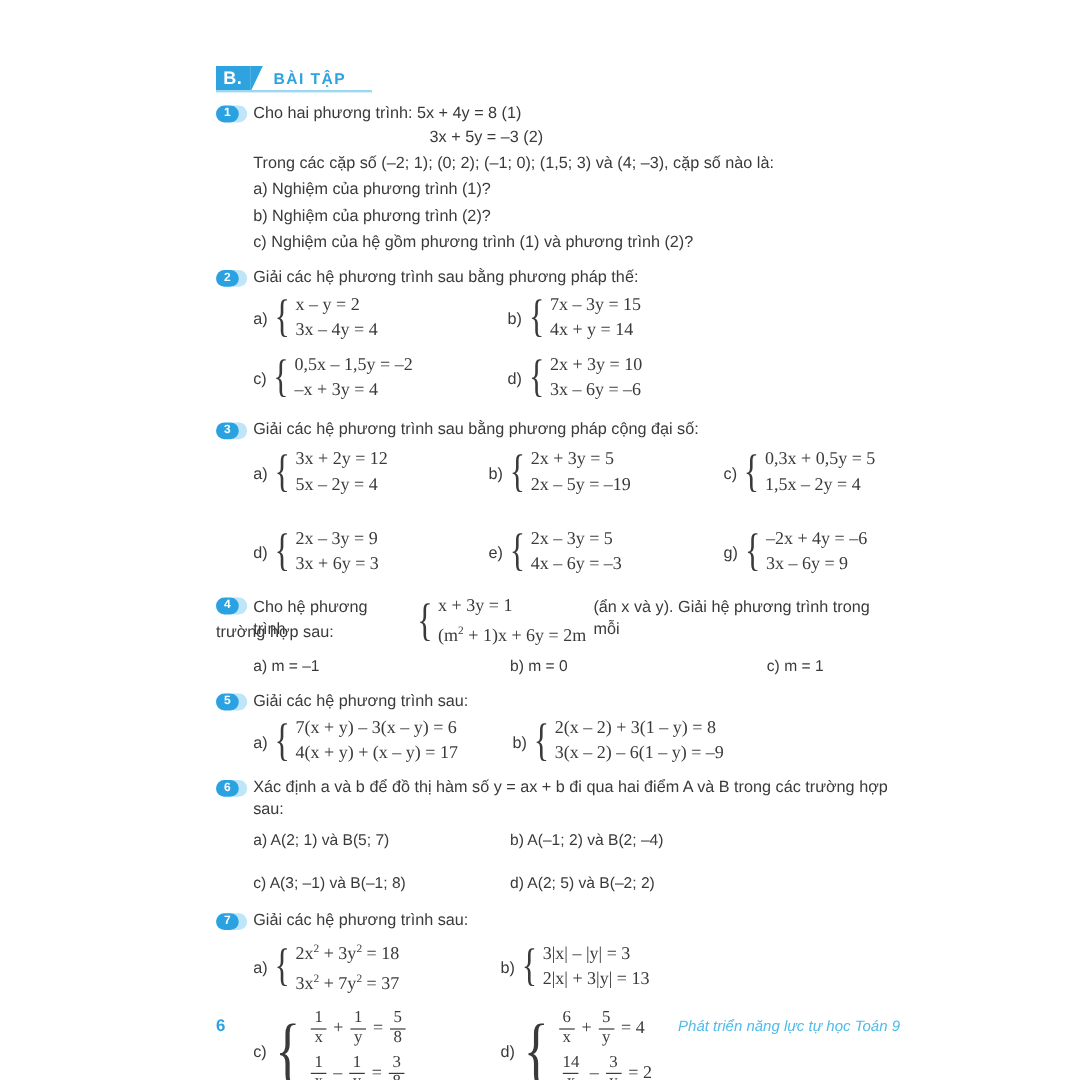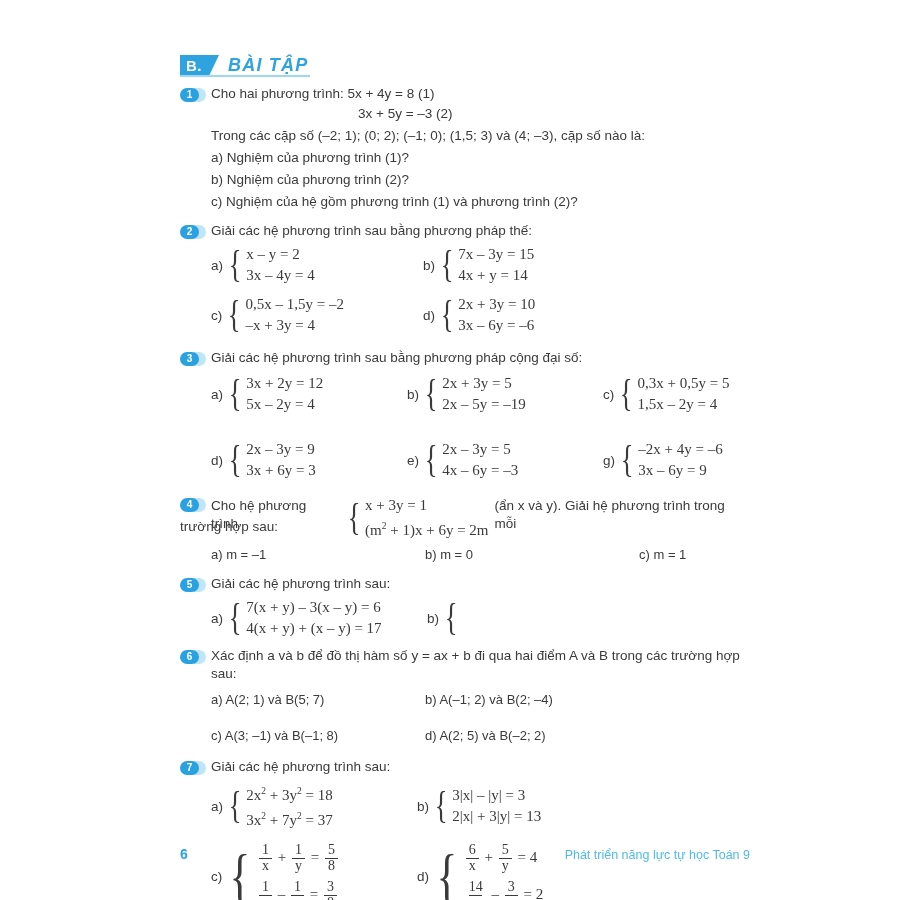--- a/index.html
+++ b/index.html
@@ -44,25 +44,24 @@
   }
   .sec-badge-tail {
     width: 0;
     height: 0;
     border-top: 21px solid #2ea3e0;
     border-right: 10px solid transparent;
   }
   .sec-title {
     color: #2ea3e0;
     font-weight: bold;
-    font-size: 18px;
+    font-size: 13px;
     letter-spacing: 1.2px;
     margin-left: 9px;
     line-height: 21px;
-    font-style: italic;
   }
   .sec-rule {
     position: absolute;
     left: 0;
     bottom: -1px;
     width: 130px;
     height: 2px;
     background: #9dd7f2;
   }
 
@@ -201,20 +200,21 @@
     align-items: baseline;
     justify-content: space-between;
   }
   .pg-num {
     color: #2aa2e2;
     font-weight: bold;
     font-size: 14px;
   }
   .book-line {
     color: #4fbbe8;
+    font-style: italic;
     font-size: 12.5px;
   }
 </style>
 </head>
 <body>
 
 <div class="page">
 
   <div class="section-head">
     <div class="sec-badge">B.</div>
@@ -364,20 +364,24 @@
           <span class="sys-label">a)</span>
           <span class="brace">{</span>
           <span class="sys-rows">
             <div>7(x + y) – 3(x – y) = 6</div>
             <div>4(x + y) + (x – y) = 17</div>
           </span>
         </div>
       <div class="sys">
           <span class="sys-label">b)</span>
           <span class="brace">{</span>
+          <span class="sys-rows">
+            <div>2(x – 2) + 3(1 – y) = 8</div>
+            <div>3(x – 2) – 6(1 – y) = –9</div>
+          </span>
         </div>
     </div>
   </div>
 
   <div class="ex" style="margin-top:8px;">
     <div class="ex-head">
       <span class="num-badge">6</span>
       <span class="ex-text">Xác định a và b để đồ thị hàm số y = ax + b đi qua hai điểm A và B trong các trường hợp sau:</span>
     </div>
     <div class="abrow ab2" style="margin-top:6px; row-gap:14px;">

